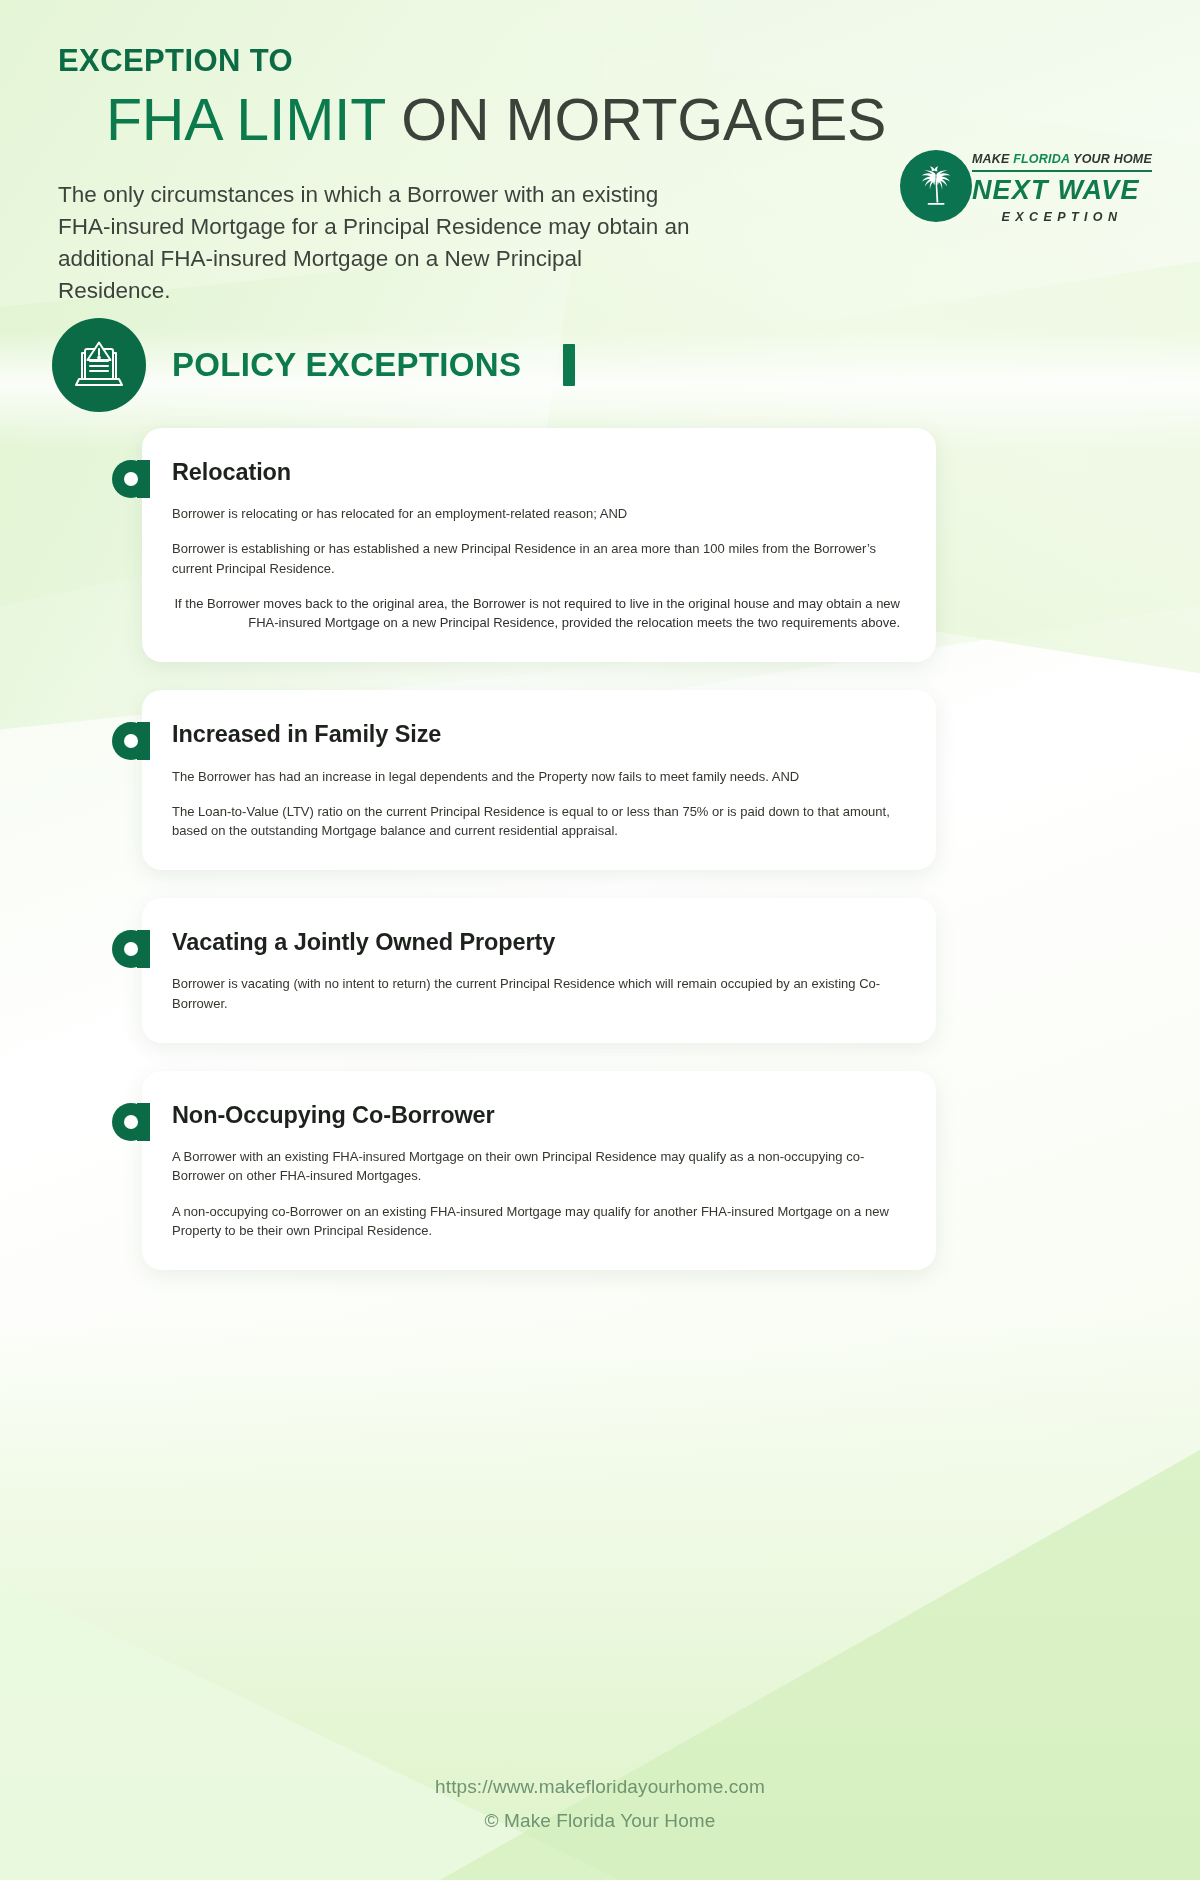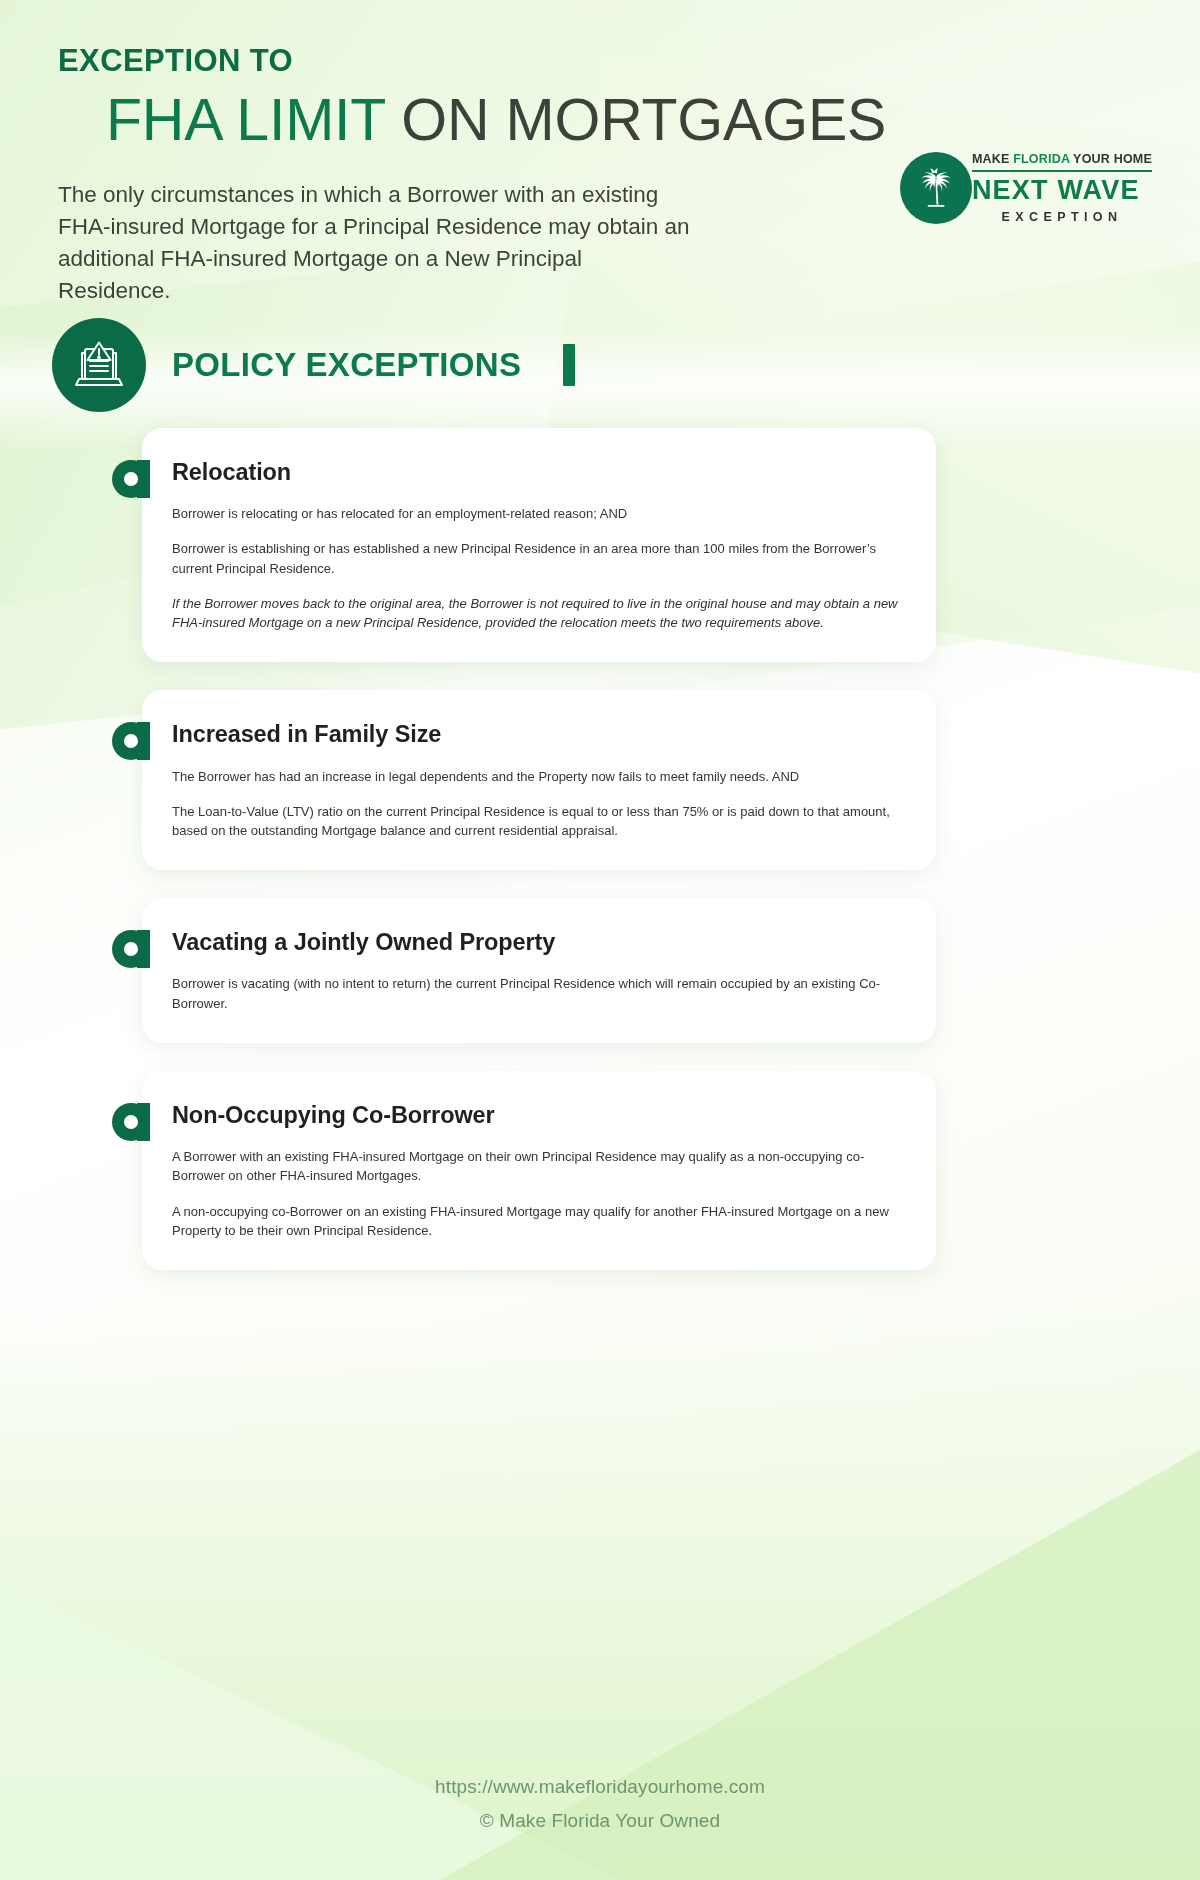--- a/index.html
+++ b/index.html
@@ -123,21 +123,22 @@
     line-height: 1.42;
     color: #3c423c;
     font-weight: 400;
   }
 
   
   .logo {
     position: absolute;
     right: 48px; top: 150px;
     display: flex;
-    align-items: flex-end;
+    align-items: flex-start;
+    font-style: italic;
   }
   .logo-mark {
     width: 72px; height: 72px;
     border-radius: 50%;
     background: #0c7350;
     display: flex;
     align-items: center;
     justify-content: center;
     flex: none;
   }
@@ -254,22 +255,22 @@
     line-height: 1.2;
   }
   .card p {
     font-size: 13px;
     line-height: 1.48;
     color: #33382f;
     margin-bottom: 16px;
   }
   .card p:last-child { margin-bottom: 0; }
   .card p.note {
-    font-style: italic;
     color: #2e332c;
+    text-align: right;
   }
 
   
   .footer {
     position: absolute;
     left: 0; bottom: 48px;
     width: 1200px;
     text-align: center;
   }
   .footer-url {
@@ -387,16 +388,16 @@
           <span class="hole"></span>
         </div>
         <div class="card-title">Non-Occupying Co-Borrower</div>
         <p>A Borrower with an existing FHA-insured Mortgage on their own Principal Residence may qualify as a non-occupying co-Borrower on other FHA-insured Mortgages.</p>
         <p>A non-occupying co-Borrower on an existing FHA-insured Mortgage may qualify for another FHA-insured Mortgage on a new Property to be their own Principal Residence.</p>
       </div>
     </div>
 
   <div class="footer">
     <div class="footer-url">https://www.makefloridayourhome.com</div>
-    <div class="footer-copy">© Make Florida Your Owned</div>
+    <div class="footer-copy">© Make Florida Your Home</div>
   </div>
 
 </div>
 
 </body></html>

